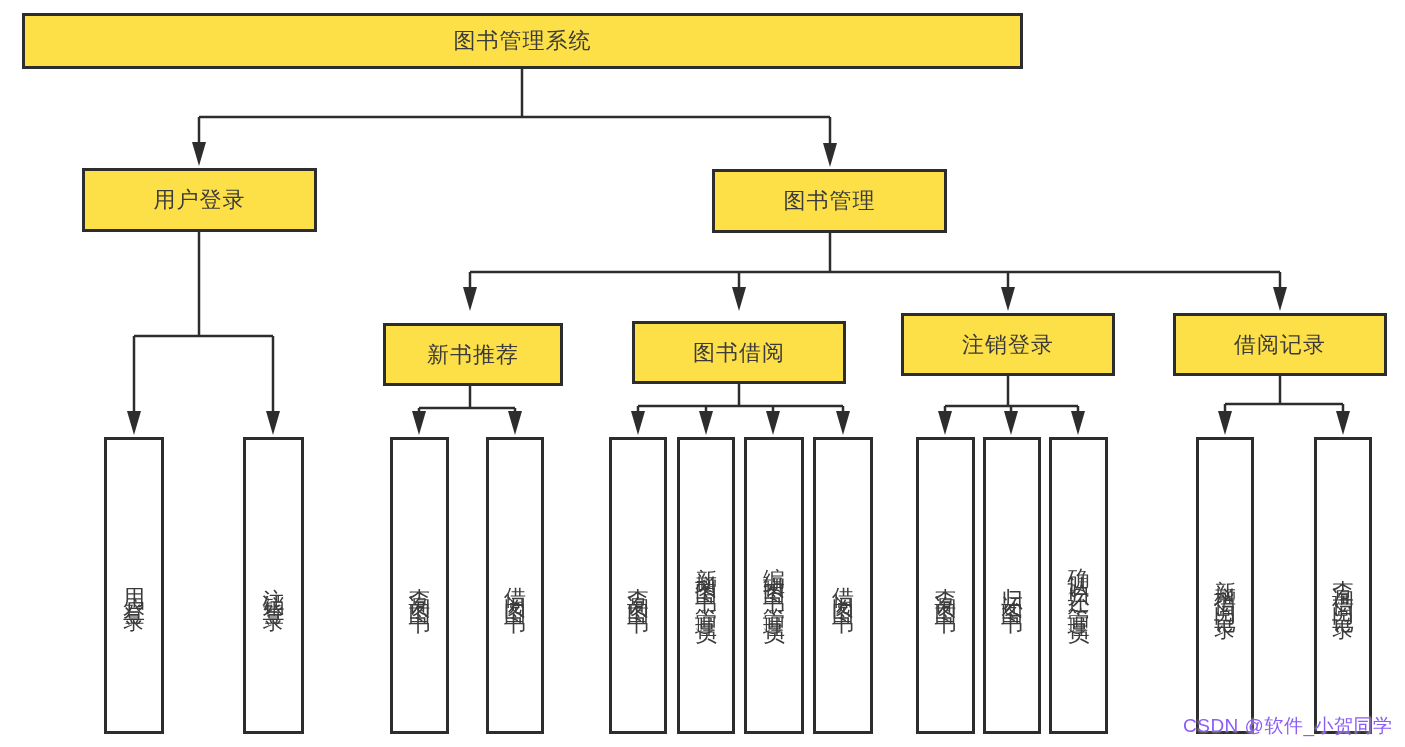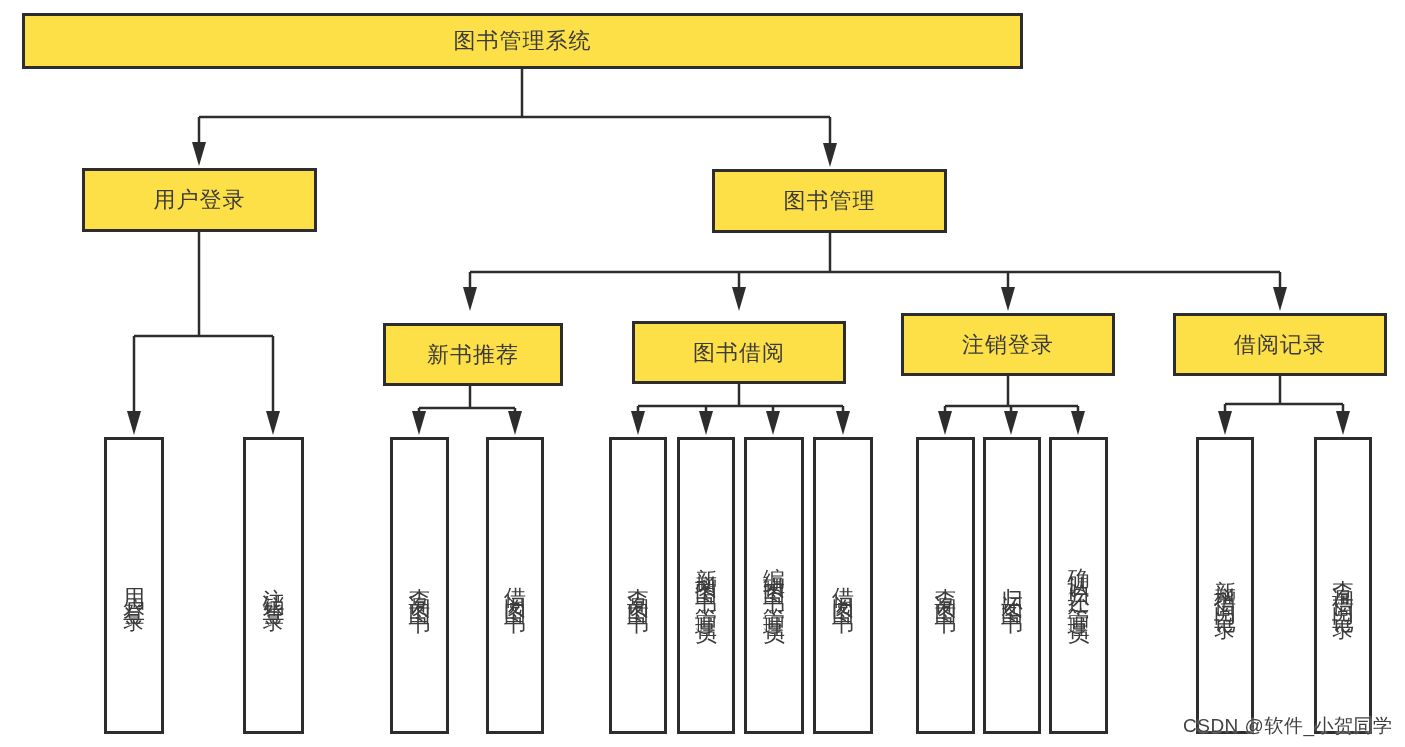--- a/index.html
+++ b/index.html
@@ -34,21 +34,21 @@
     text-orientation:mixed;
     font-size:22px;color:#3b3b3b;
     letter-spacing:8px;
     line-height:1;
     white-space:nowrap;
   }
   #watermark{
     position:absolute;
     left:1183px;top:713px;
     font-size:19px;
-    color:#404040;
+    color:#8b5cf6;
     text-shadow:0 0 3px #ffffff;
     white-space:nowrap;
     z-index:5;
     letter-spacing:0.5px;
   }
 </style>
 </head>
 <body>
 
 <div id="canvas">

